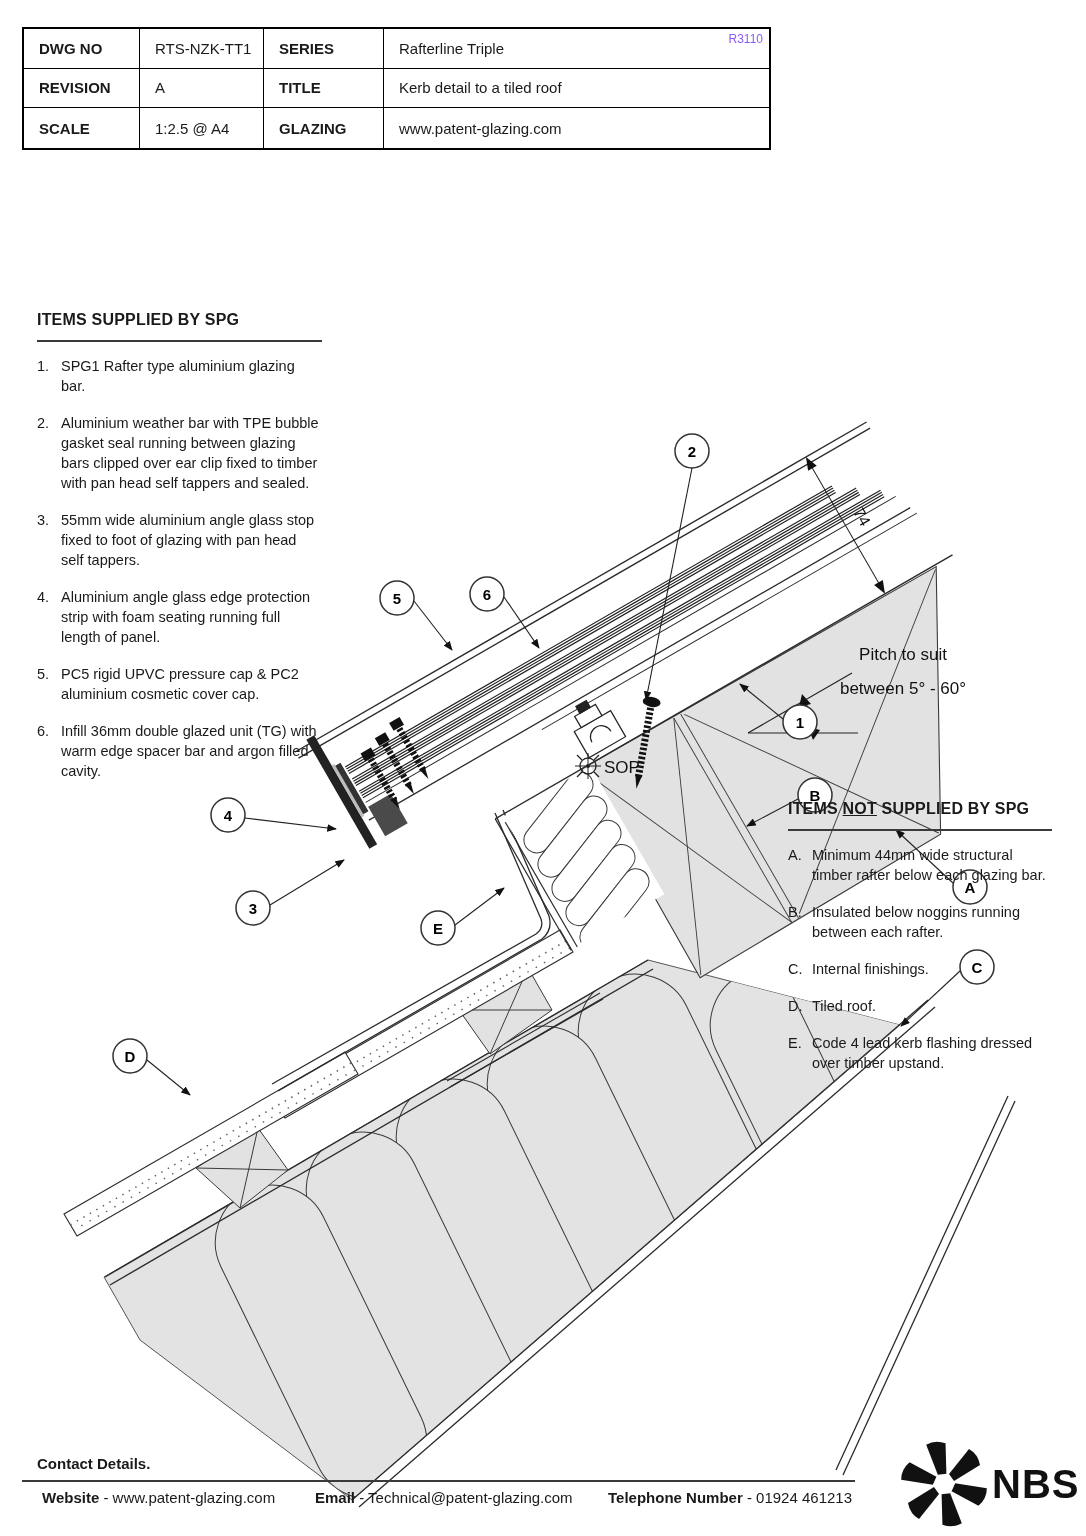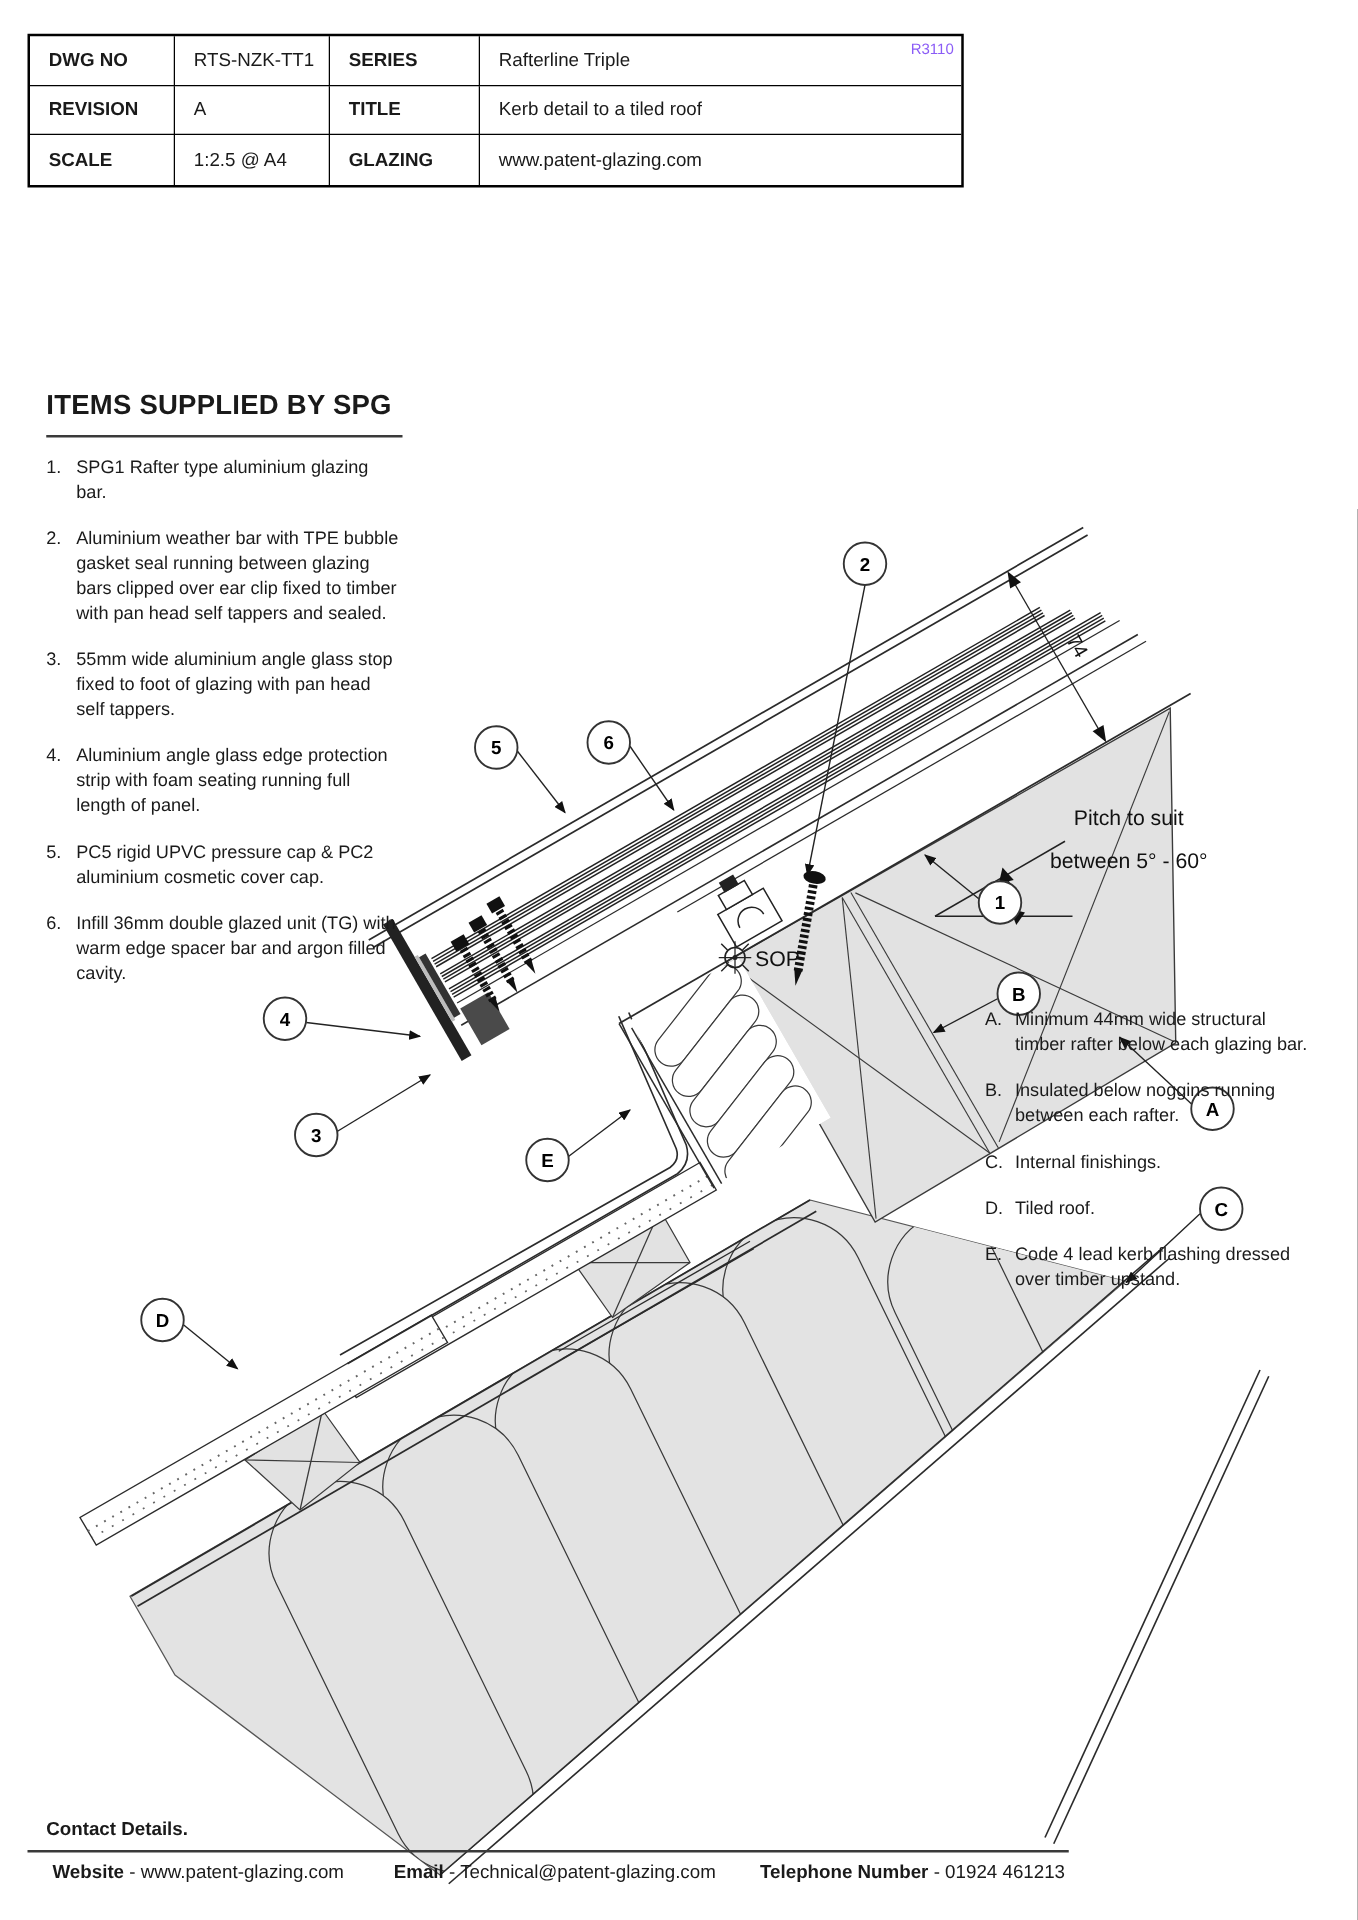--- a/index.html
+++ b/index.html
@@ -18,21 +18,21 @@
   .tb-cell{border-right:1.5px solid #000; border-bottom:1.5px solid #000;
     display:flex; align-items:center; padding-left:15px; font-size:15px; box-sizing:border-box;}
   .tb-cell.last-col{border-right:none;}
   .tb-cell.last-row{border-bottom:none;}
   .tb-label{font-weight:bold;}
   .tb-ref{position:absolute; right:6px; top:3px; font-size:12px; color:#8b5cf6;}
   
   .logo{position:absolute; left:798px; top:16px; width:266px; height:148px;}
   
   .col{position:absolute; font-size:14.5px; line-height:1.38;}
-  .col h3{font-size:22px; font-weight:bold; margin:0 0 14px 0; padding-bottom:9px;
+  .col h3{font-size:16px; font-weight:bold; margin:0 0 14px 0; padding-bottom:9px;
     border-bottom:2px solid #3a3a3a; letter-spacing:.2px;}
   .col h3 .und{text-decoration:underline;}
   .itm{display:flex; margin-bottom:17px;}
   .itm .n{width:24px; flex:none;}
   .supplied{left:37px; top:186px; width:285px;}
   .notsupplied{left:788px; top:186px; width:264px;}
   
   svg.drawing{position:absolute; left:0; top:0; z-index:0;}
   .blocktext{position:relative; z-index:2;}
   
@@ -334,20 +334,21 @@
         <span class="n">5.</span>
         <span>PC5 rigid UPVC pressure cap &amp; PC2 aluminium cosmetic cover cap.</span>
       </div>
     <div class="itm">
         <span class="n">6.</span>
         <span>Infill 36mm double glazed unit (TG) with warm edge spacer bar and argon filled cavity.</span>
       </div>
   </div>
 
   <div class="col notsupplied blocktext">
+    <h3><span>ITEMS </span><span class="und">NOT</span><span> SUPPLIED BY SPG</span></h3>
     <div class="itm">
         <span class="n">A.</span>
         <span>Minimum 44mm wide structural timber rafter below each glazing bar.</span>
       </div>
     <div class="itm">
         <span class="n">B.</span>
         <span>Insulated below noggins running between each rafter.</span>
       </div>
     <div class="itm">
         <span class="n">C.</span>
@@ -375,14 +376,39 @@
     <b>Email</b>
     <span>-</span>
     <span>Technical@patent-glazing.com</span>
   </div>
   <div class="contact c3 blocktext">
     <b>Telephone Number</b>
     <span>-</span>
     <span>01924 461213</span>
   </div>
 
+  <div class="nbs blocktext">
+    <svg width="180" height="92" viewBox="0 0 180 92">
+      <g transform="translate(44,46)" fill="#111">
+        <g>
+            <path d="M5,-10 L25,-35 Q34,-30 36,-19 L10,-3 Z"></path>
+          </g>
+        <g transform="rotate(60)">
+            <path d="M5,-10 L25,-35 Q34,-30 36,-19 L10,-3 Z"></path>
+          </g>
+        <g transform="rotate(120)">
+            <path d="M5,-10 L25,-35 Q34,-30 36,-19 L10,-3 Z"></path>
+          </g>
+        <g transform="rotate(180)">
+            <path d="M5,-10 L25,-35 Q34,-30 36,-19 L10,-3 Z"></path>
+          </g>
+        <g transform="rotate(240)">
+            <path d="M5,-10 L25,-35 Q34,-30 36,-19 L10,-3 Z"></path>
+          </g>
+        <g transform="rotate(300)">
+            <path d="M5,-10 L25,-35 Q34,-30 36,-19 L10,-3 Z"></path>
+          </g>
+      </g>
+      <text x="92" y="60" font-size="40" font-weight="bold" fill="#111" font-family="Liberation Sans, sans-serif" letter-spacing="1">NBS</text>
+    </svg>
+  </div>
 
 </div>
 
 </body></html>

